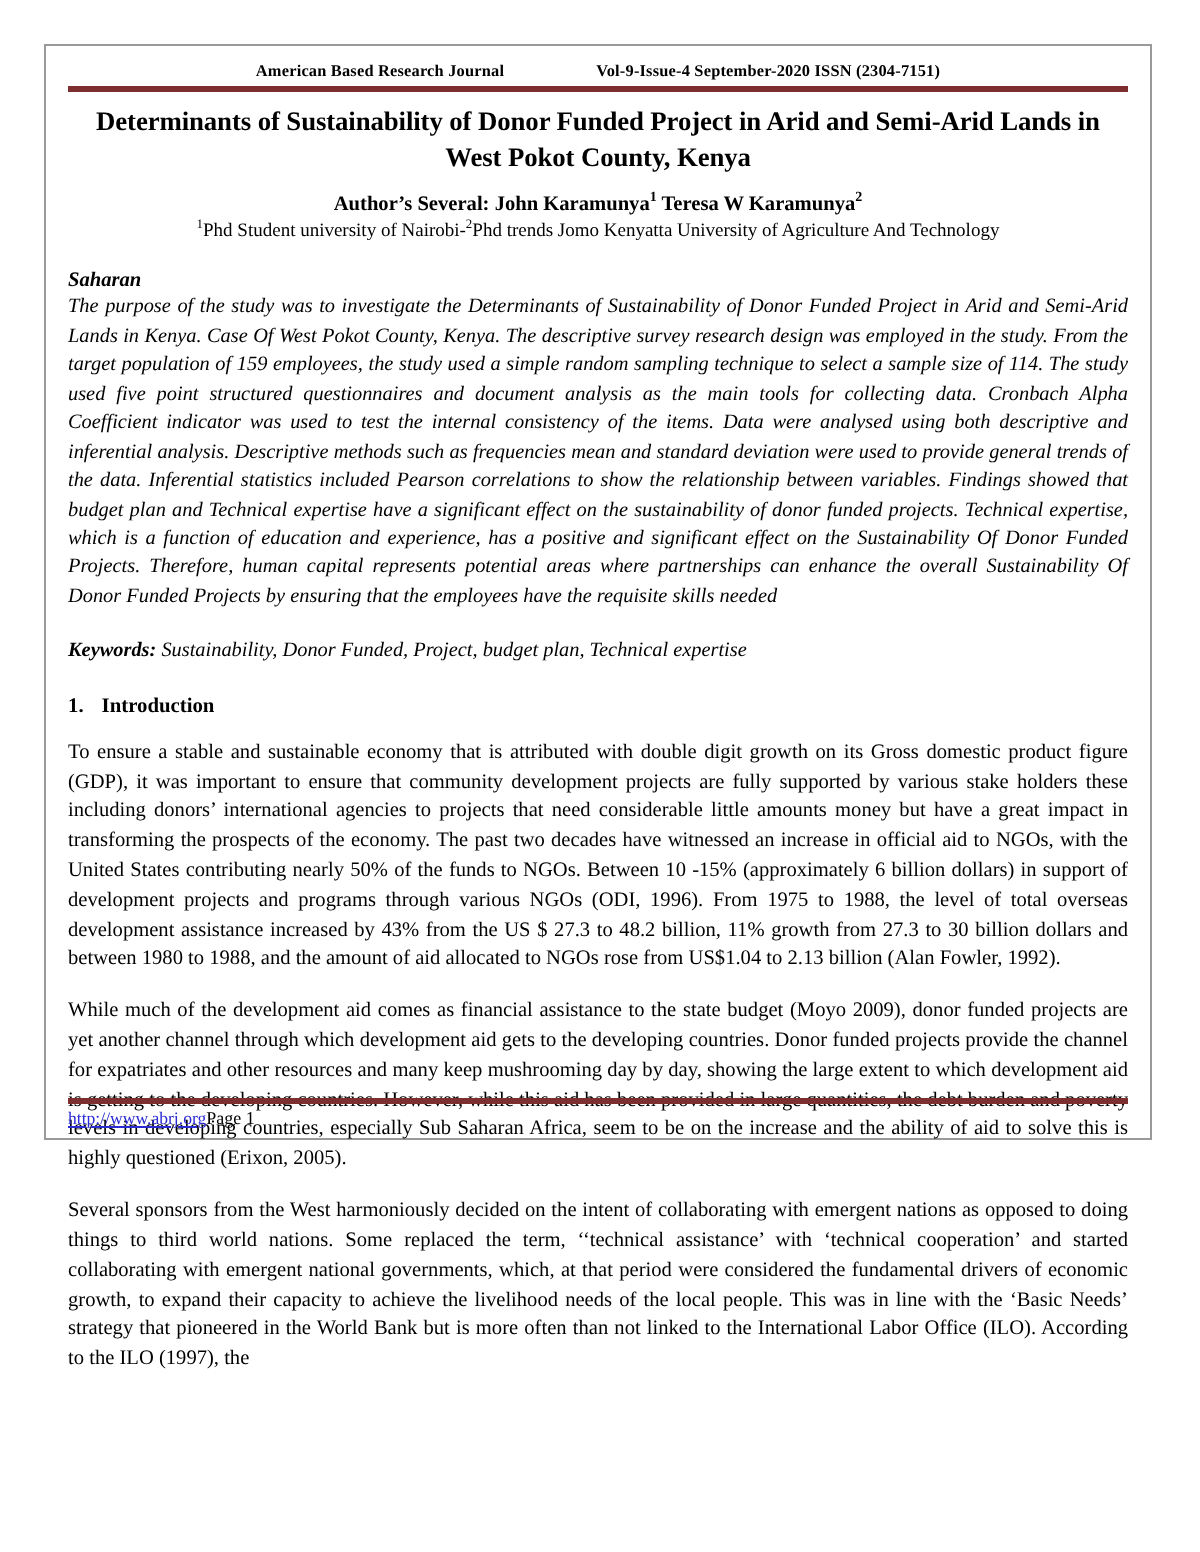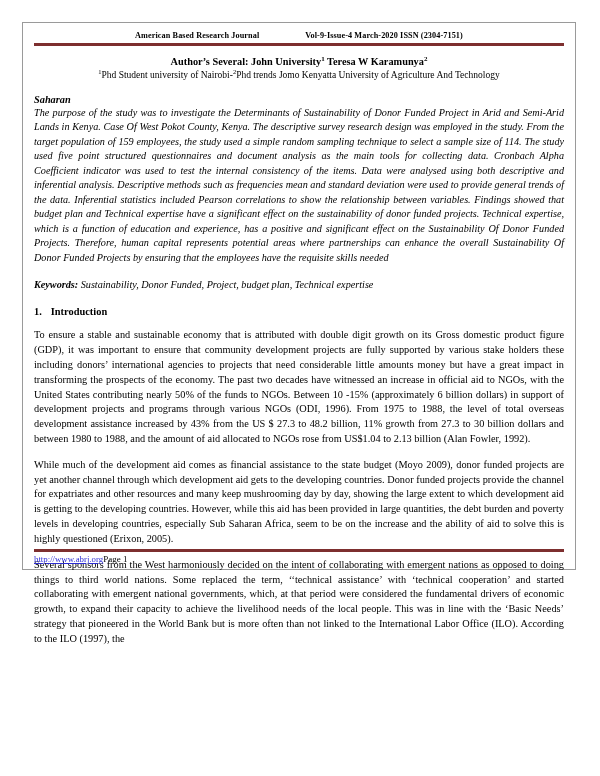--- a/index.html
+++ b/index.html
@@ -142,28 +142,29 @@
   .footer-page { font-size: 9px; }
 </style>
 </head>
 <body>
 
 <div class="page">
   <div class="page-inner">
 
     <div class="running-head">
       <span>American Based Research Journal</span>
-      <span>Vol-9-Issue-4 March-2020 ISSN (2304-7151)</span>
+      <span>Vol-9-Issue-4 September-2020 ISSN (2304-7151)</span>
     </div>
     <div class="rule"></div>
 
+    <div class="doc-title">Determinants of Sustainability of Donor Funded Project in Arid and Semi-Arid Lands in West Pokot County, Kenya</div>
 
     <div class="authors">
       <span>Author’s Several:</span>
-      <span>John University</span><sup>1</sup>
+      <span>John Karamunya</span><sup>1</sup>
       <span>Teresa W Karamunya</span><sup>2</sup>
     </div>
 
     <div class="affiliation"><sup>1</sup><span>Phd Student university of Nairobi-</span><sup>2</sup><span>Phd trends Jomo Kenyatta University of Agriculture And Technology</span></div>
 
     <div class="abstract-heading">Saharan</div>
     <div class="abstract-body">The purpose of the study was to investigate the Determinants of Sustainability of Donor Funded Project in Arid and Semi-Arid Lands in Kenya. Case Of West Pokot County, Kenya. The descriptive survey research design was employed in the study. From the target population of 159 employees, the study used a simple random sampling technique to select a sample size of 114. The study used five point structured questionnaires and document analysis as the main tools for collecting data. Cronbach Alpha Coefficient indicator was used to test the internal consistency of the items. Data were analysed using both descriptive and inferential analysis. Descriptive methods such as frequencies mean and standard deviation were used to provide general trends of the data. Inferential statistics included Pearson correlations to show the relationship between variables. Findings showed that budget plan and Technical expertise have a significant effect on the sustainability of donor funded projects. Technical expertise, which is a function of education and experience, has a positive and significant effect on the Sustainability Of Donor Funded Projects. Therefore, human capital represents potential areas where partnerships can enhance the overall Sustainability Of Donor Funded Projects  by ensuring that the employees have the requisite skills needed</div>
 
     <div class="keywords"><span class="kw-label">Keywords:</span><span> Sustainability, Donor Funded, Project, budget plan, Technical expertise</span></div>
 

